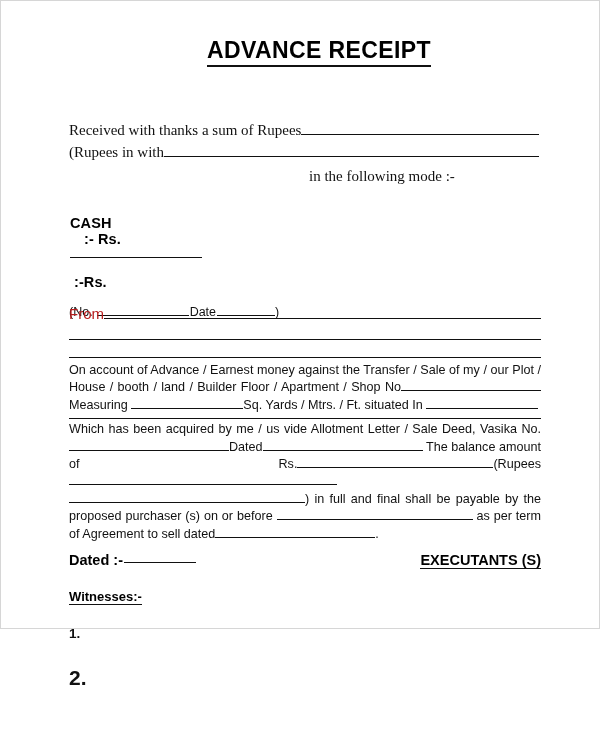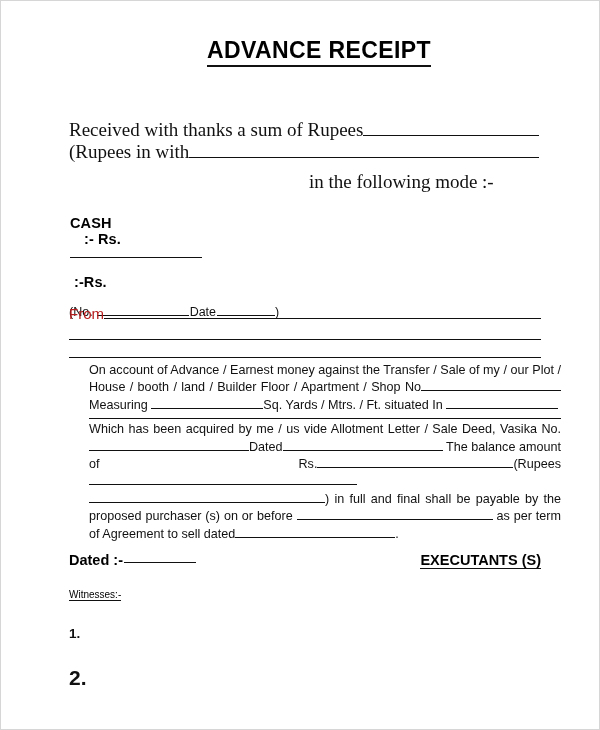--- a/index.html
+++ b/index.html
@@ -14,21 +14,21 @@
     overflow: hidden;
     font-family: "Liberation Sans", sans-serif;
     color: #1a1a1a;
     -webkit-font-smoothing: antialiased;
   }
 
   .page {
     position: relative;
     box-sizing: border-box;
     width: 600px;
-    height: 730px;
+    height: 629px;
     background: #ffffff;
     border: 1px solid #d6d6d6;
     padding: 16px;
   }
 
   
   .doc-title {
     position: absolute;
     left: 0;
     right: 0;
@@ -47,37 +47,37 @@
     color: #000;
   }
 
   
   .serif-block {
     position: absolute;
     left: 68px;
     top: 118px;
     width: 470px;
     font-family: "Liberation Serif", serif;
-    font-size: 19px;
+    font-size: 15px;
     color: #111;
   }
   .serif-line {
     display: flex;
     align-items: baseline;
     white-space: nowrap;
     line-height: 22px;
   }
   .serif-line .fill {
     flex: 1 1 auto;
     border-bottom: 1.3px solid #111;
     height: 0.82em;
     margin-left: 0px;
   }
   .serif-mode {
-    margin-top: 8px;
+    margin-top: 2px;
     text-align: left;
     padding-left: 240px;
     line-height: 22px;
   }
 
   
   .mode-block {
     position: absolute;
     left: 68px;
     top: 214px;
@@ -142,21 +142,20 @@
 
   
   .body-block {
     position: absolute;
     left: 68px;
     top: 361px;
     width: 472px;
     font-size: 12.6px;
     line-height: 17.4px;
     color: #111;
-    margin-left: 20px;
   }
   .para {
     text-align: justify;
     text-justify: inter-word;
     margin: 0;
   }
   .para:last-child { text-align: justify; }
   .u {
     display: inline-block;
     border-bottom: 1.5px solid #111;
@@ -202,22 +201,22 @@
     border-bottom: 1.8px solid #111;
     padding-bottom: 0px;
     white-space: nowrap;
   }
 
   
   .witness-head {
     position: absolute;
     left: 68px;
     top: 588px;
-    font-weight: normal;
-    font-size: 10px;
+    font-weight: bold;
+    font-size: 13px;
     color: #000;
   }
   .witness-head span {
     border-bottom: 1.8px solid #111;
     padding-bottom: 0px;
   }
   .witness-1 {
     position: absolute;
     left: 68px;
     top: 625px;

